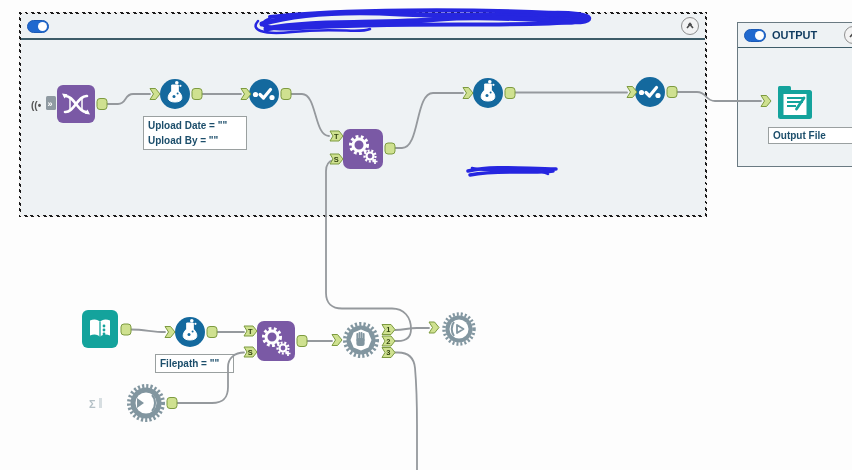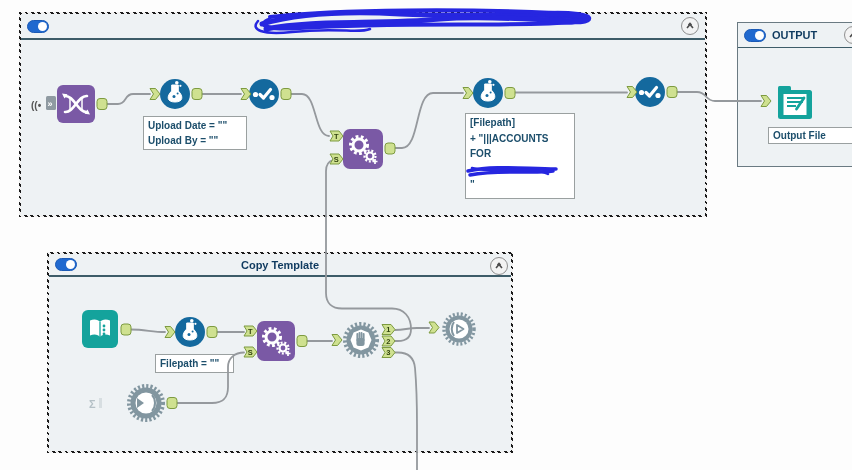--- a/index.html
+++ b/index.html
@@ -50,47 +50,26 @@
       </div>
       <span class="tc-title" style="margin-left:6px;">OUTPUT</span>
     </div>
     <div class="collapse-btn" style="left:106px;top:3px;">
       <svg width="12" height="12" viewBox="0 0 12 12">
         <polyline points="3,8 6,4.5 9,8" fill="none" stroke="#4a4a4a" stroke-width="1.6"></polyline>
       </svg>
     </div>
   </div>
 
-  <div class="tc" style="left:47px;top:252px;width:466px;height:201px;">
-    <div class="tc-header" style="height:21px;">
-      <div class="toggle">
-        <div class="knob"></div>
-      </div>
-      <span class="tc-title tc-title-center">Copy Template</span>
-    </div>
-    <div class="collapse-btn" style="right:3px;top:3px;">
-      <svg width="12" height="12" viewBox="0 0 12 12">
-        <polyline points="3,8 6,4.5 9,8" fill="none" stroke="#4a4a4a" stroke-width="1.6"></polyline>
-        <polyline points="4.4,5 6,3.2 7.6,5" fill="none" stroke="#4a4a4a" stroke-width="1.2"></polyline>
-      </svg>
-    </div>
-  </div>
 
   <div class="ann" style="left:143px;top:116px;width:104px;height:34px;">
     <div>Upload Date = ""</div>
     <div>Upload By = ""</div>
   </div>
 
-  <div class="ann" style="left:465px;top:113px;width:110px;height:86px;line-height:15.5px;">
-    <div>[Filepath]</div>
-    <div>+ "|||ACCOUNTS</div>
-    <div>FOR</div>
-    <div style="height:15.5px;"></div>
-    <div>"</div>
-  </div>
 
   <div class="ann" style="left:155px;top:354px;width:79px;height:19px;">
     <div>Filepath = ""</div>
   </div>
 
   <div class="ann" style="left:768px;top:127px;width:93px;height:17px;font-size:10px;line-height:13px;">
     <div>Output File</div>
   </div>
 
   <svg class="lyr" width="852" height="470" viewBox="0 0 852 470">

